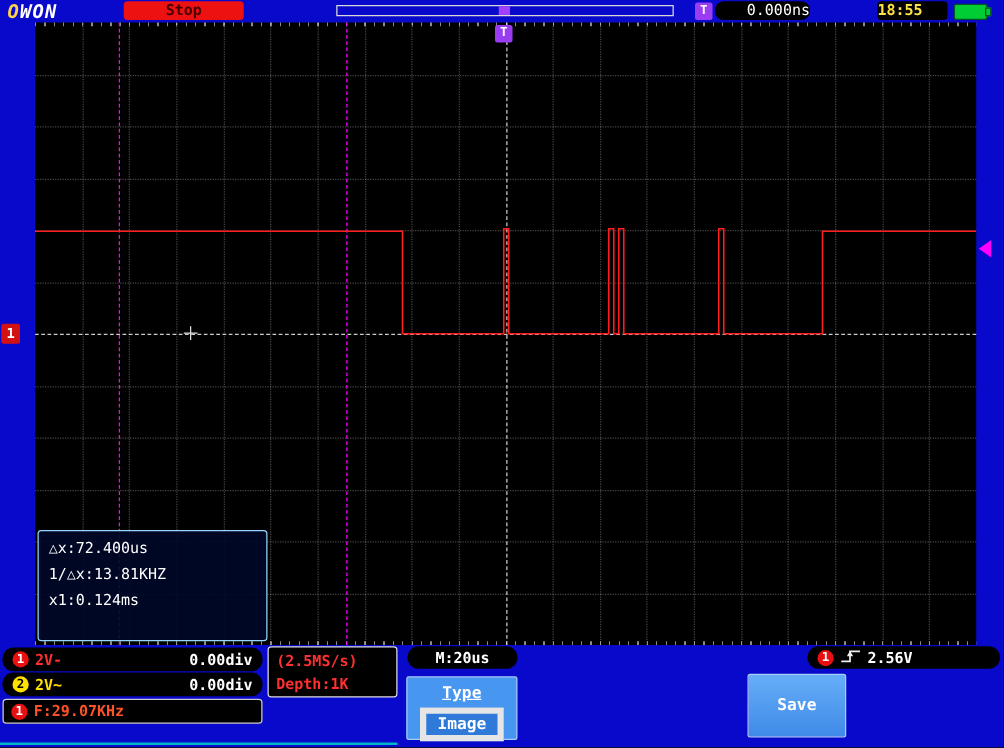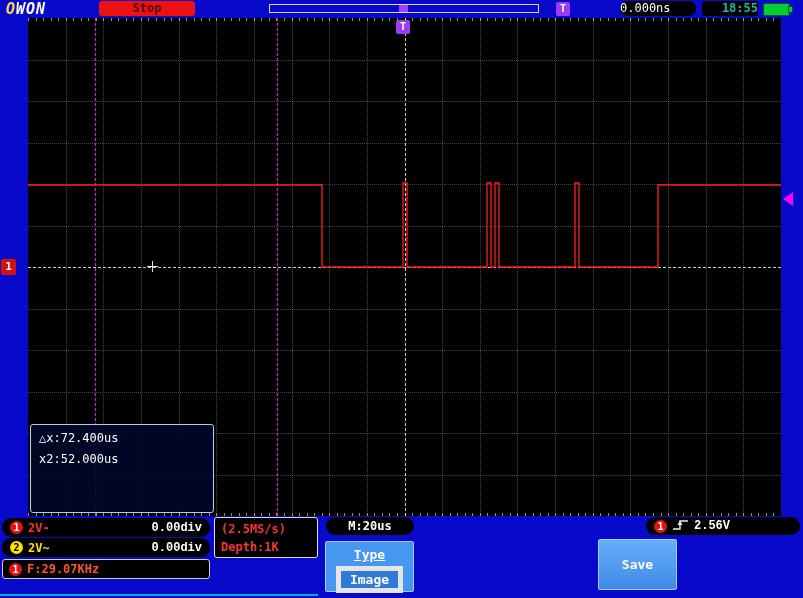--- a/index.html
+++ b/index.html
@@ -10,23 +10,23 @@
   .topbar{position:absolute;left:0;top:0;width:674px;height:18px;padding-left:48px;}
   .logo{position:absolute;left:6px;top:0;font:bold italic 15px "DejaVu Sans Mono",monospace;letter-spacing:1px;color:#fff;}
   .logo .o1{color:#ffd24a;}
   .stop-btn{position:absolute;left:99px;top:1px;width:96px;height:15px;background:#ee1111;border-radius:3px;
             color:#4a0000;font:bold 12px/15px "DejaVu Sans Mono",monospace;text-align:center;}
   .trigbar{position:absolute;left:269px;top:4px;width:270px;height:9px;border:1px solid #d8d8d8;box-sizing:border-box;}
   .trigbar-marker{position:absolute;left:129px;top:0px;width:9px;height:7px;background:#a040ff;}
   .t-square{position:absolute;left:556px;top:2px;width:14px;height:14px;background:#9a3df2;border-radius:2px;
             color:#fff;font:bold 10px/14px "DejaVu Sans Mono",monospace;text-align:center;}
   .t-time{position:absolute;left:572px;top:1px;width:76px;height:15px;background:#000;border-radius:7px;
-          color:#fff;font:12px/15px "DejaVu Sans Mono",monospace;text-align:left;margin-left:48px;}
+          color:#fff;font:12px/15px "DejaVu Sans Mono",monospace;text-align:right;}
   .clock{position:absolute;left:702px;top:1px;width:56px;height:15px;background:#000;border-radius:3px;
-         color:#14b8a6;font:bold 12px/15px "DejaVu Sans Mono",monospace;text-align:right;}
+         color:#fde047;font:bold 12px/15px "DejaVu Sans Mono",monospace;text-align:left;}
   .battery{position:absolute;left:763px;top:3px;width:25px;height:11px;background:#00cc33;border:1px solid #005522;border-radius:2px;}
   .battery:after{content:"";position:absolute;right:-4px;top:2px;width:3px;height:5px;background:#00cc33;border:1px solid #005522;}
 
   
   .plot{position:absolute;left:28px;top:18px;width:753px;height:498px;background:#000;}
   .gridline-v{position:absolute;top:0;bottom:0;width:0;border-left:1px dotted rgba(210,210,210,.32);}
   .gridline-h{position:absolute;left:0;right:0;height:0;border-top:1px dotted rgba(210,210,210,.32);}
   .center-v{border-left:1px dashed rgba(255,255,255,.8);}
   .center-h{border-top:1px dashed rgba(255,255,255,.8);}
   .ticks-top,.ticks-bottom{position:absolute;left:0;width:100%;height:3px;
@@ -51,21 +51,21 @@
 
   
   .pill{position:absolute;background:#000;border-radius:9px;display:flex;align-items:center;gap:5px;
         padding:0 8px;box-sizing:border-box;font:bold 12px "DejaVu Sans Mono",monospace;}
   .badge{min-width:13px;height:13px;border-radius:50%;display:inline-block;text-align:center;
          font:bold 10px/13px "DejaVu Sans Mono",monospace;}
   .badge.red{background:#e81010;color:#fff;}
   .badge.yellow{background:#ffe000;color:#000;}
   .ch1-box{left:2px;top:518px;width:208px;height:19px;}
   .ch2-box{left:2px;top:538px;width:208px;height:19px;}
-  .red-txt{color:#ff3030;} .yel-txt{color:#ffe000;} .wht-txt{color:#fff;font-family:Liberation Mono, monospace;}
+  .red-txt{color:#ff3030;} .yel-txt{color:#ffe000;} .wht-txt{color:#fff;}
   .grow{flex:1;}
   .sample-box{position:absolute;left:214px;top:517px;width:104px;height:41px;background:#000;
               border:1px solid #ddd;border-radius:3px;box-sizing:border-box;
               color:#ff3030;font:bold 12px/18px "DejaVu Sans Mono",monospace;padding:2px 0 0 6px;}
   .m-box{left:326px;top:517px;width:88px;height:18px;justify-content:center;color:#fff;}
   .trig-box{left:646px;top:517px;width:154px;height:18px;color:#fff;}
   .f-box{position:absolute;left:2px;top:559px;width:208px;height:20px;background:#000;
          border:1px solid #ccc;border-radius:3px;box-sizing:border-box;display:flex;align-items:center;gap:5px;
          padding:0 6px;color:#ff5228;font:bold 12px "DejaVu Sans Mono",monospace;}
   .teal-line{position:absolute;left:0;top:594px;width:318px;height:2px;background:#00b4c8;}
@@ -132,21 +132,22 @@
     <svg id="wave" width="753" height="498" viewBox="0 0 753 498">
         <polyline points="0,167 294,167 294,249 375,249 375,165 379,165 379,249 459,249 459,165 463,165 463,249 467,249 467,165 471,165 471,249 547,249 547,165 551,165 551,249 630,249 630,167 753,167" fill="none" stroke="#ff1e1e" stroke-width="1.3"></polyline>
       </svg>
     <div class="t-marker">T</div>
     <div class="cross">
         <i class="ch"></i>
         <i class="cv"></i>
       </div>
     <div class="cursorbox">
       <div>△x:72.400us</div>
-      <div>x2:52.000us</div>
+      <div>1/△x:13.81KHZ</div>
+      <div>x1:0.124ms</div>
     </div>
   <div class="cursor-line" style="left: 67px;"></div>
       <div class="cursor-line" style="left: 249px;"></div>
     </div>
 
   <div class="ch1-pos">1</div>
   <div class="trig-arrow"></div>
 
   <div class="pill ch1-box">
     <span class="badge red">1</span>

